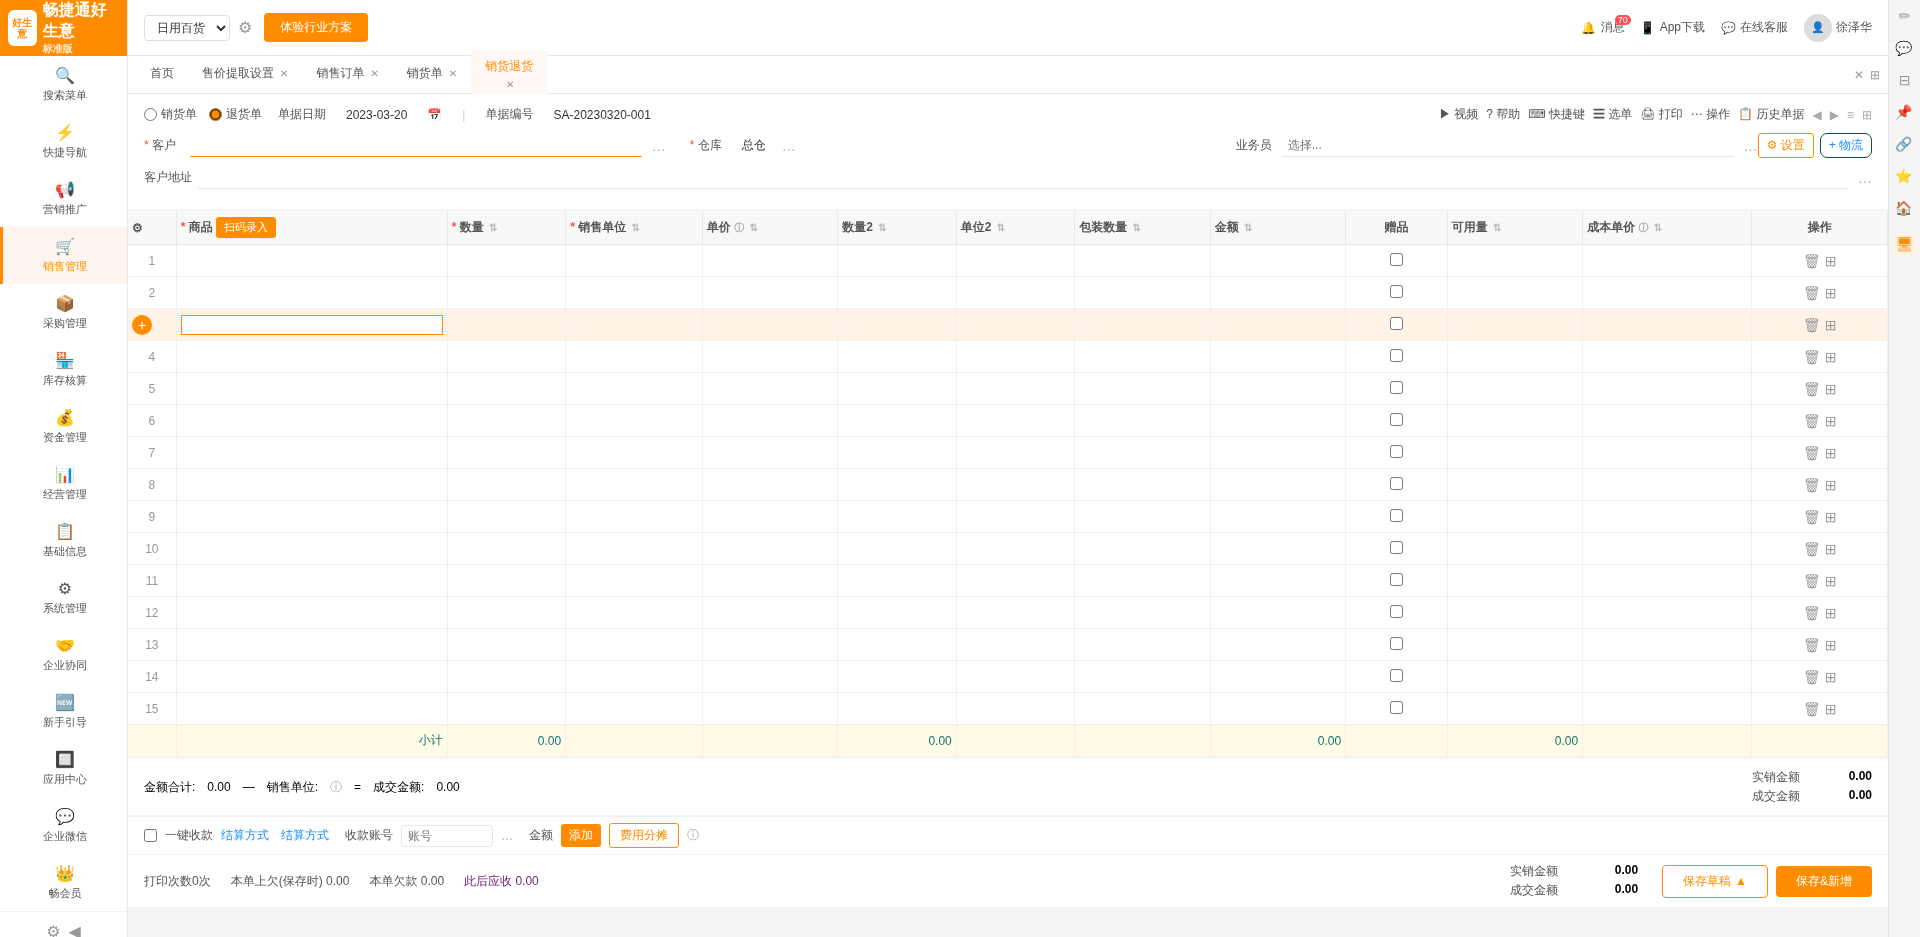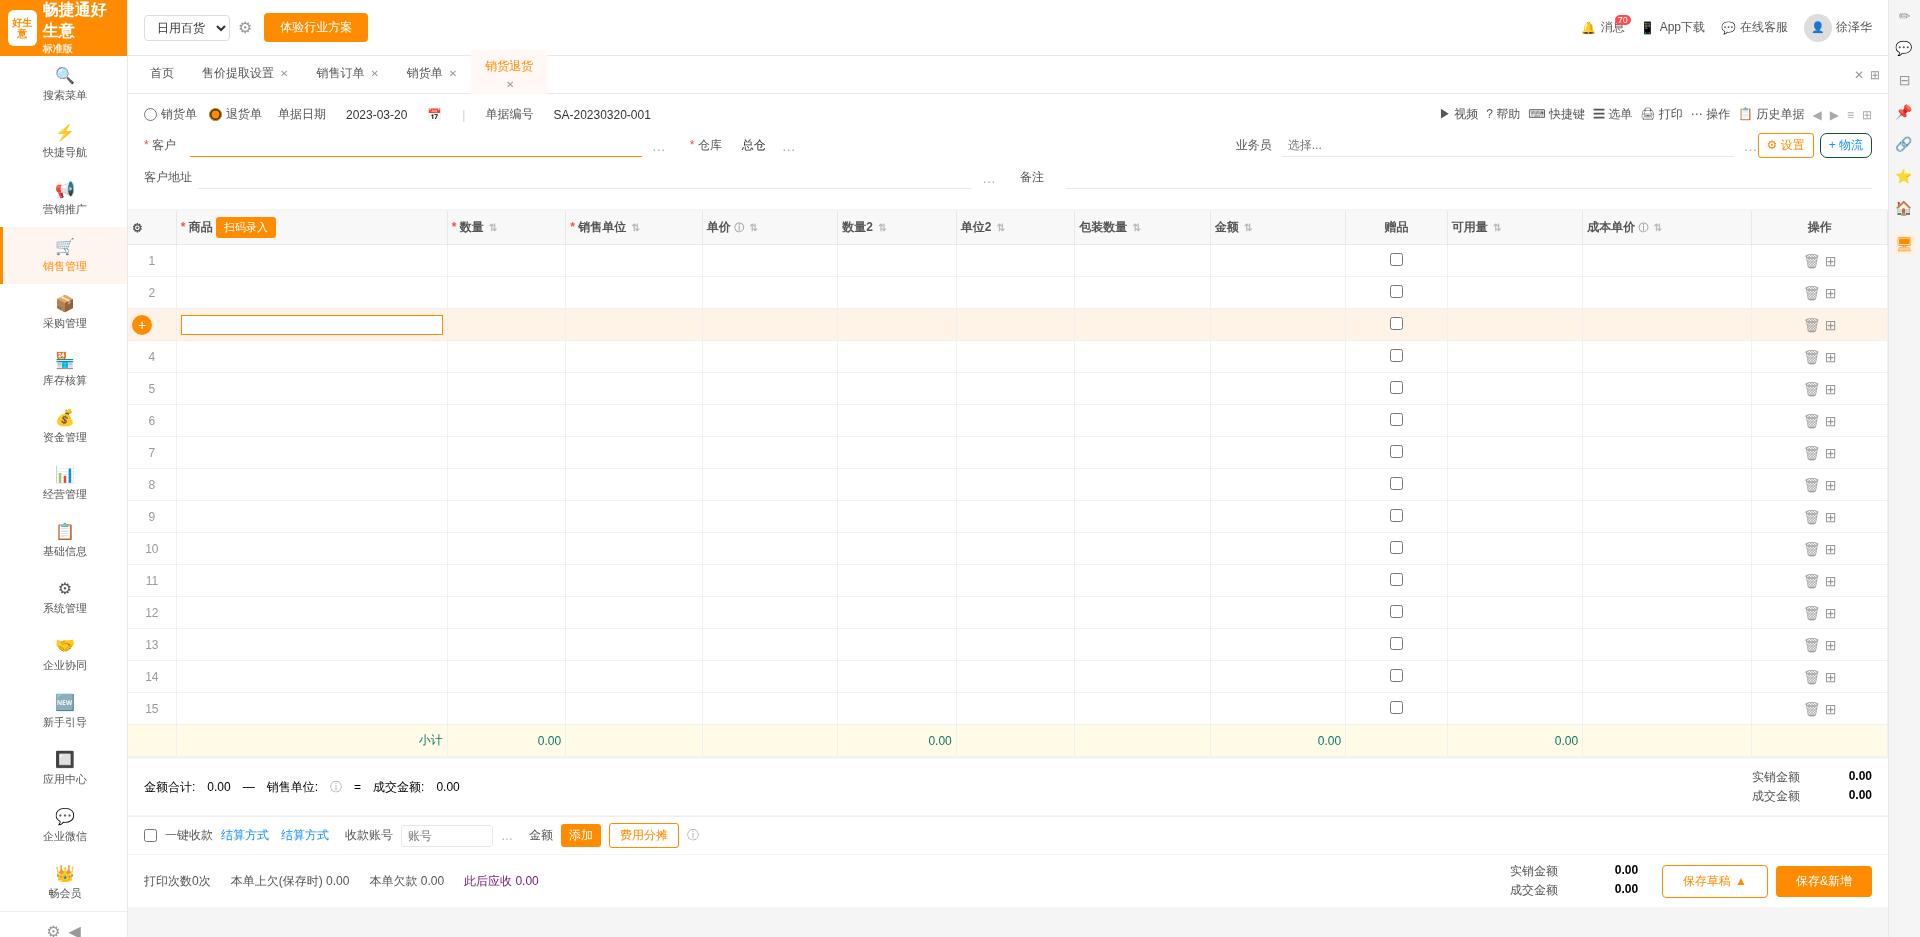--- a/index.html
+++ b/index.html
@@ -294,24 +294,20 @@
           <button class="btn-set">⚙ 设置</button>
           <button class="btn-add-logistics">+ 物流</button>
         </div>
       </div>
 
       <div class="fields-row">
         <div class="field-group">
           <span class="field-label">客户地址</span>
           <input class="field-input" type="text" style="min-width: 200px;">
           <span class="field-dots">…</span>
-        </div>
-        <div class="field-group" style="margin-left:24px;">
-          <span class="field-label">备注</span>
-          <input class="field-input" type="text" style="min-width: 300px;">
         </div>
       </div>
 
     </div>
 
     <div class="table-container" style="margin-top:2px;">
       <table>
         <thead>
           <tr>
             <th style="width:28px;">

